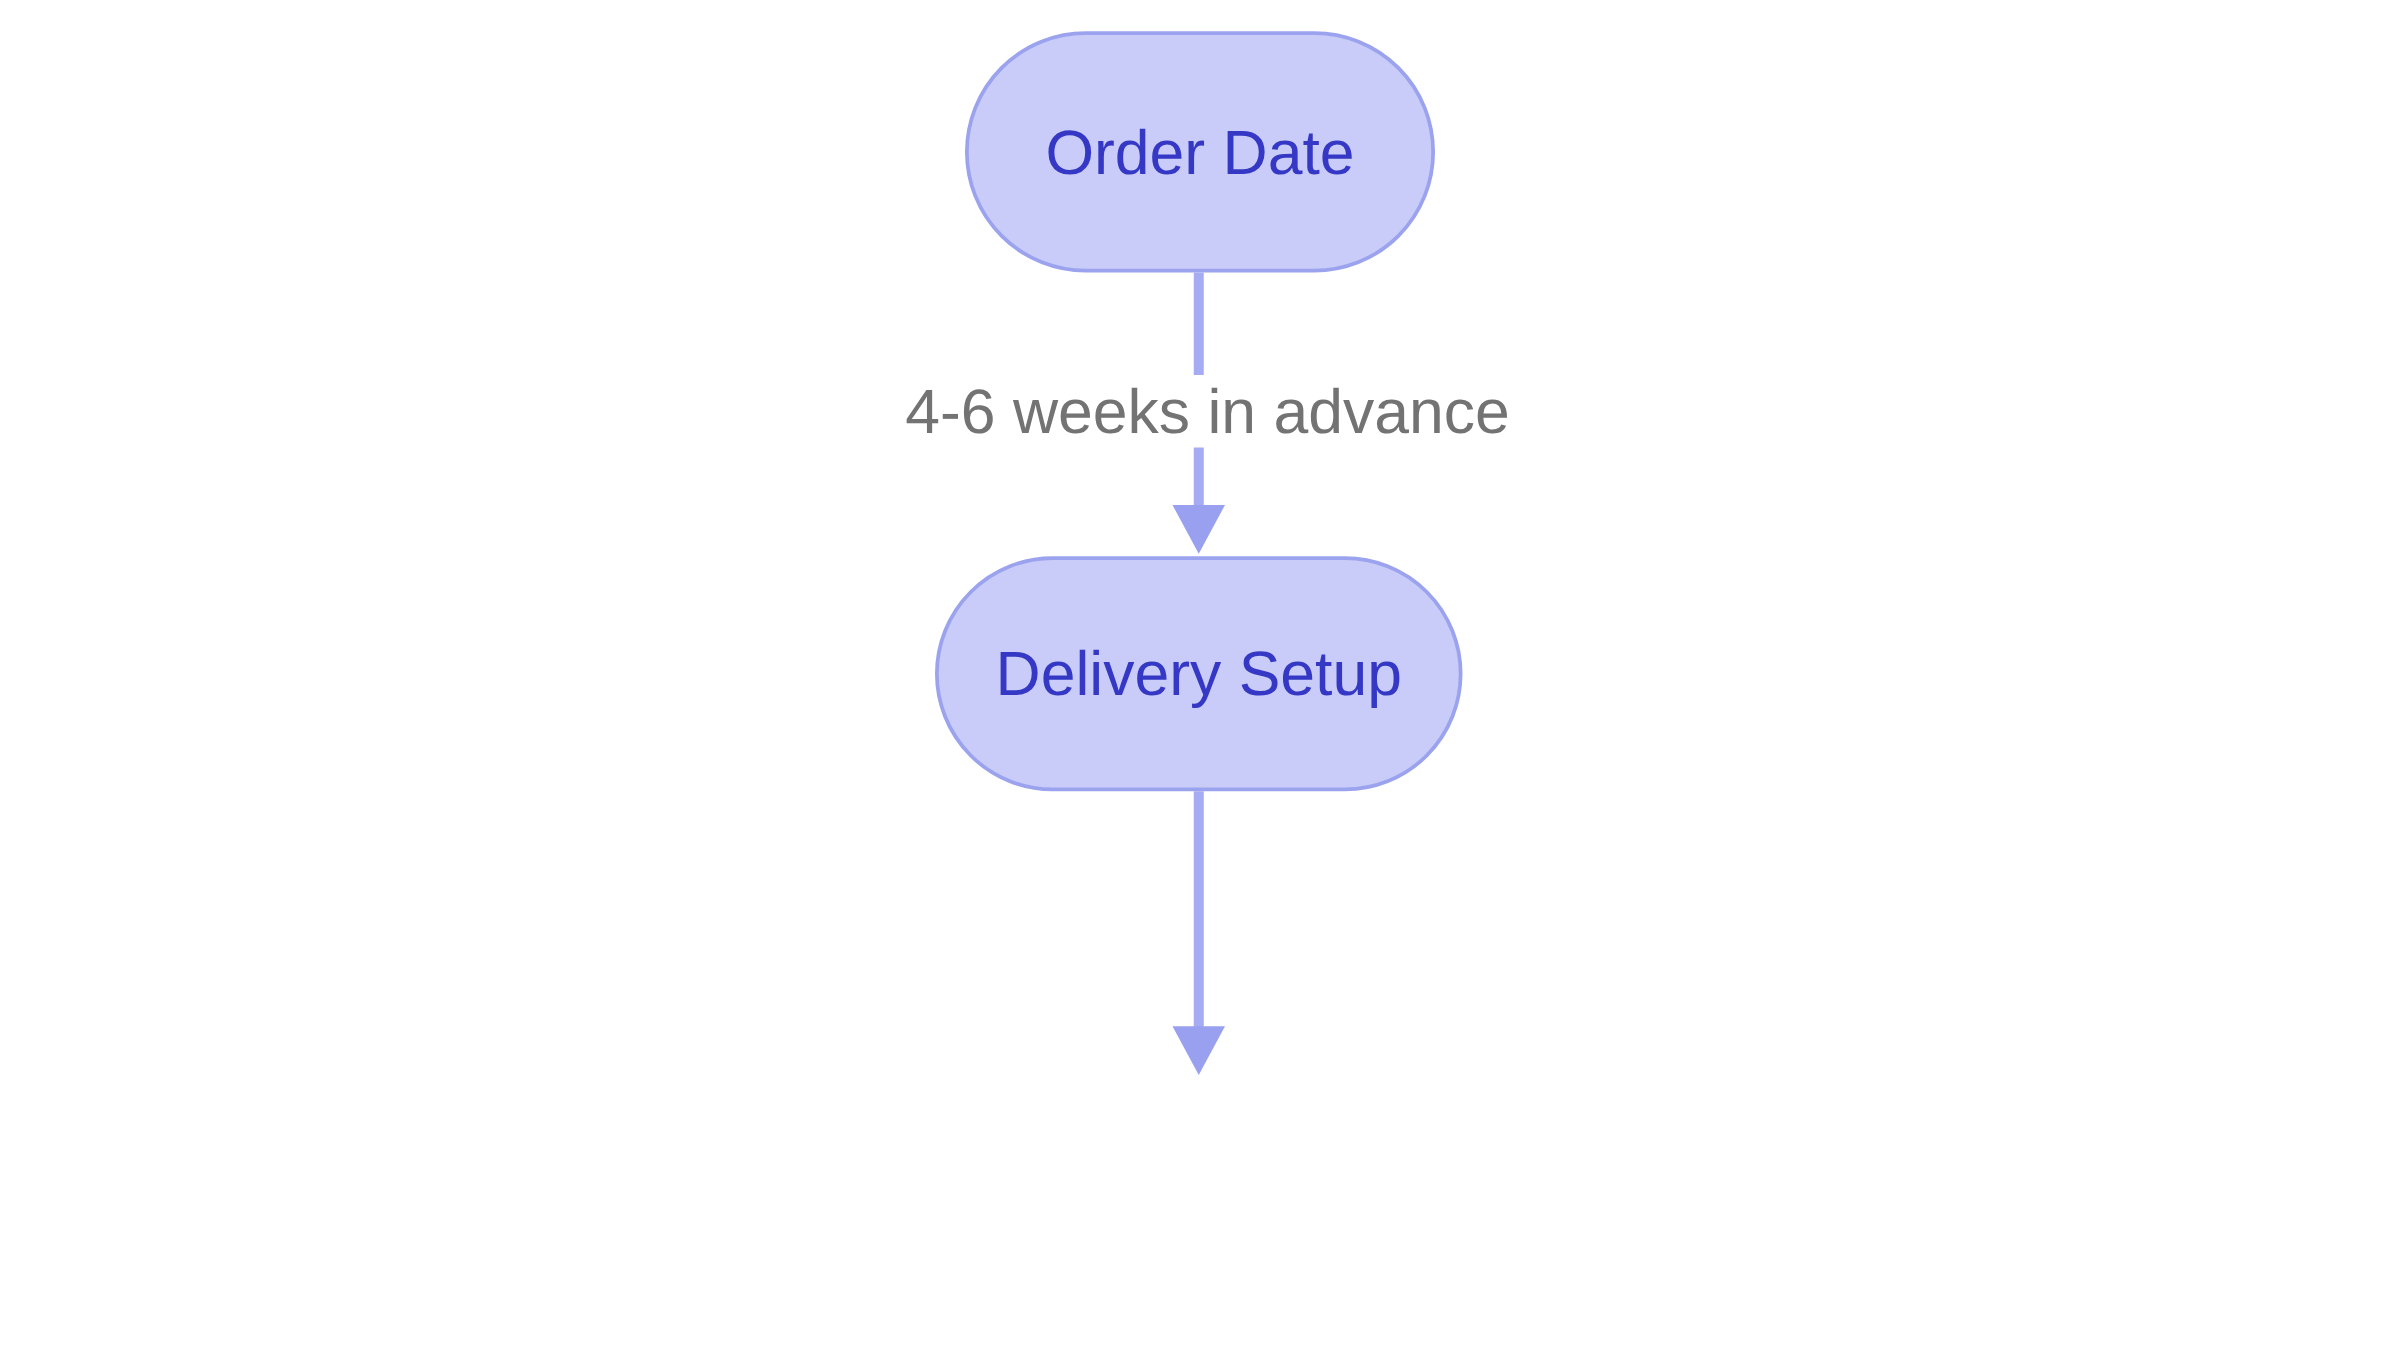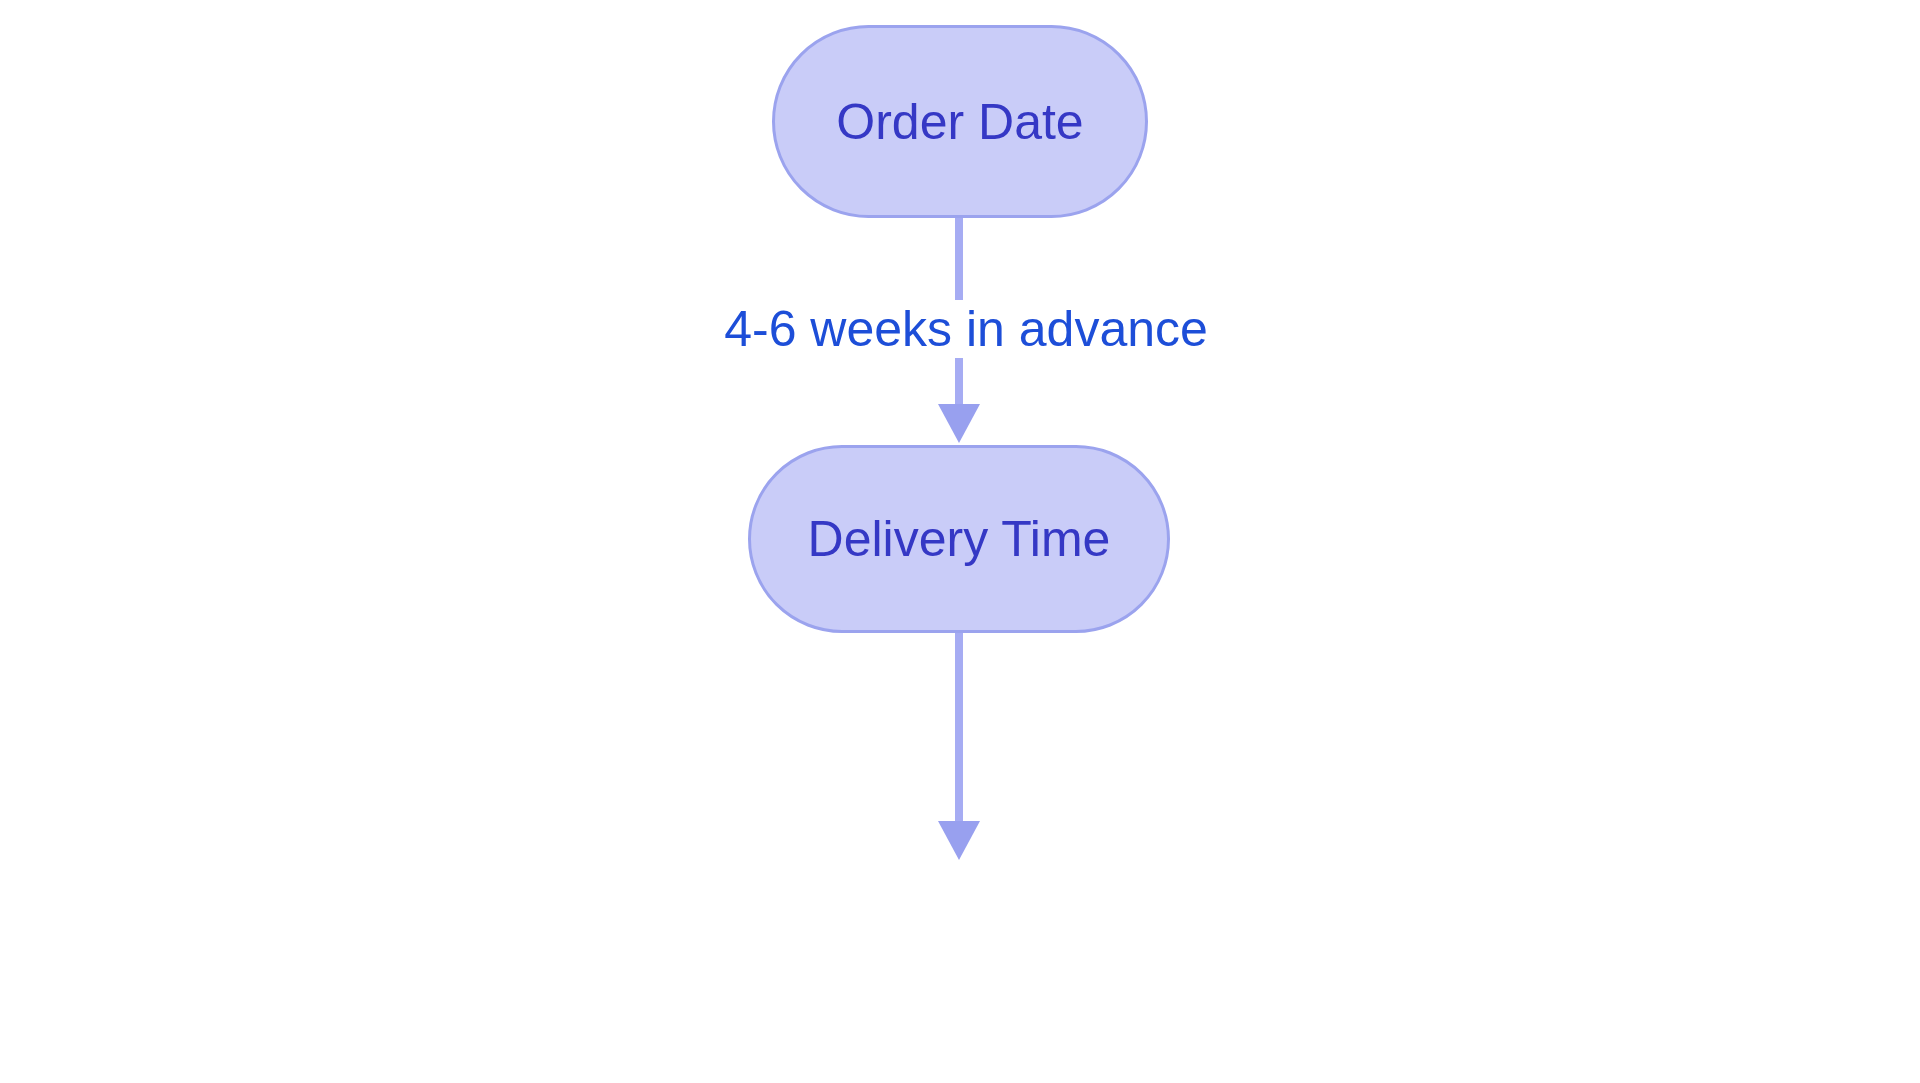--- a/index.html
+++ b/index.html
@@ -48,21 +48,21 @@
     border-right: 21px solid transparent;
     border-top: 39px solid #98a0ef;
   }
   #edge1-arrowhead { left: 938px; top: 404px; }
   #edge2-arrowhead { left: 938px; top: 821px; }
 
   .edge-label {
     position: absolute;
     transform: translateX(-50%);
     background: #ffffff;
-    color: #1d4ed8;
+    color: #737373;
     font-size: 50px;
     line-height: 58px;
     padding: 0 6px;
     white-space: nowrap;
   }
   #edge1-label { left: 966px; top: 300px; }
   #edge2-label { left: 960px; top: 719px; }
 </style>
 </head>
 <body>
@@ -71,20 +71,20 @@
 
   <div class="node" id="node-order-date">
     <span>Order Date</span>
   </div>
 
   <div class="edge-line" id="edge1-line"></div>
   <div class="edge-arrowhead" id="edge1-arrowhead"></div>
   <div class="edge-label" id="edge1-label">4-6 weeks in advance</div>
 
   <div class="node" id="node-delivery-date">
-    <span>Delivery Time</span>
+    <span>Delivery Setup</span>
   </div>
 
   <div class="edge-line" id="edge2-line"></div>
   <div class="edge-arrowhead" id="edge2-arrowhead"></div>
 
 
 </div>
 
 </body></html>

